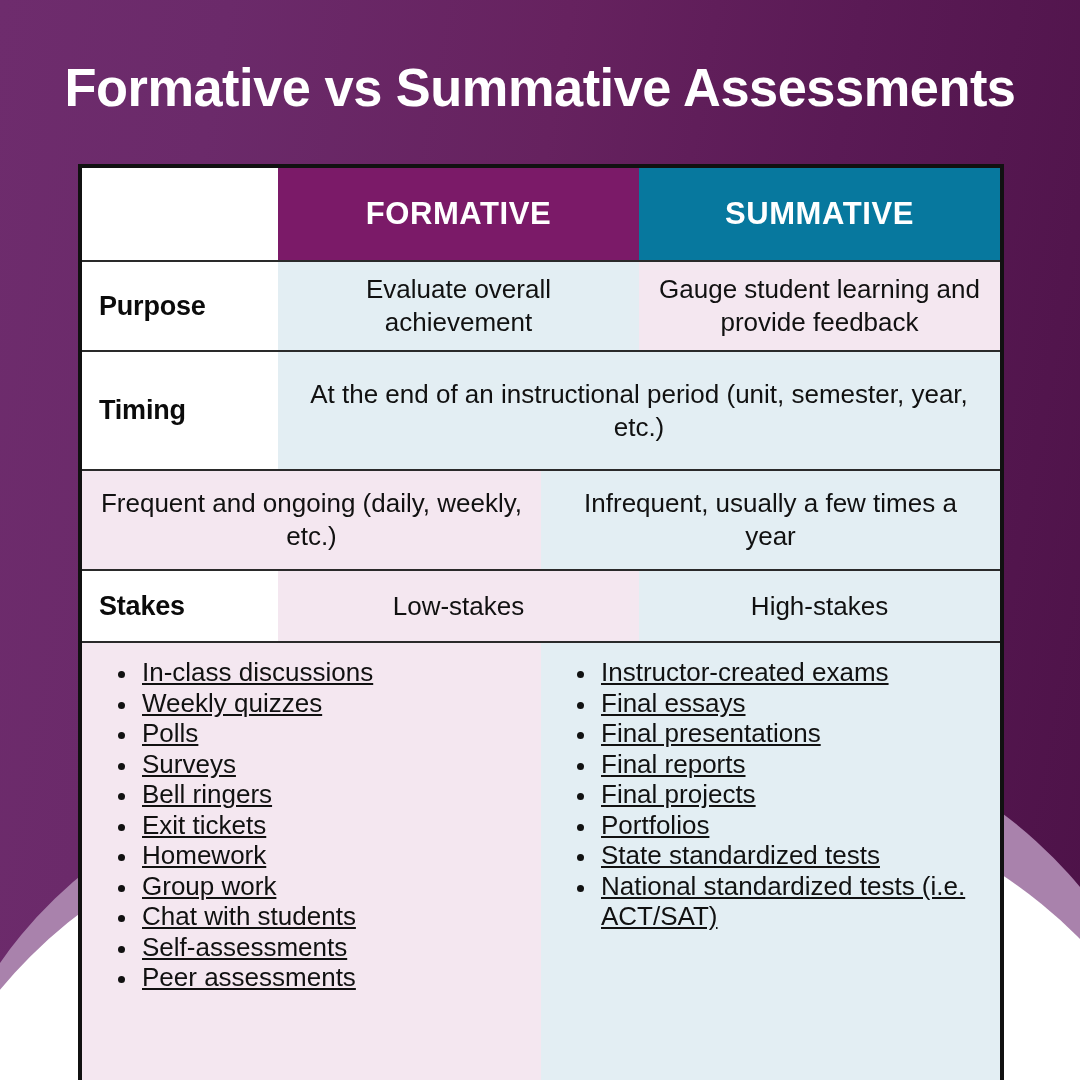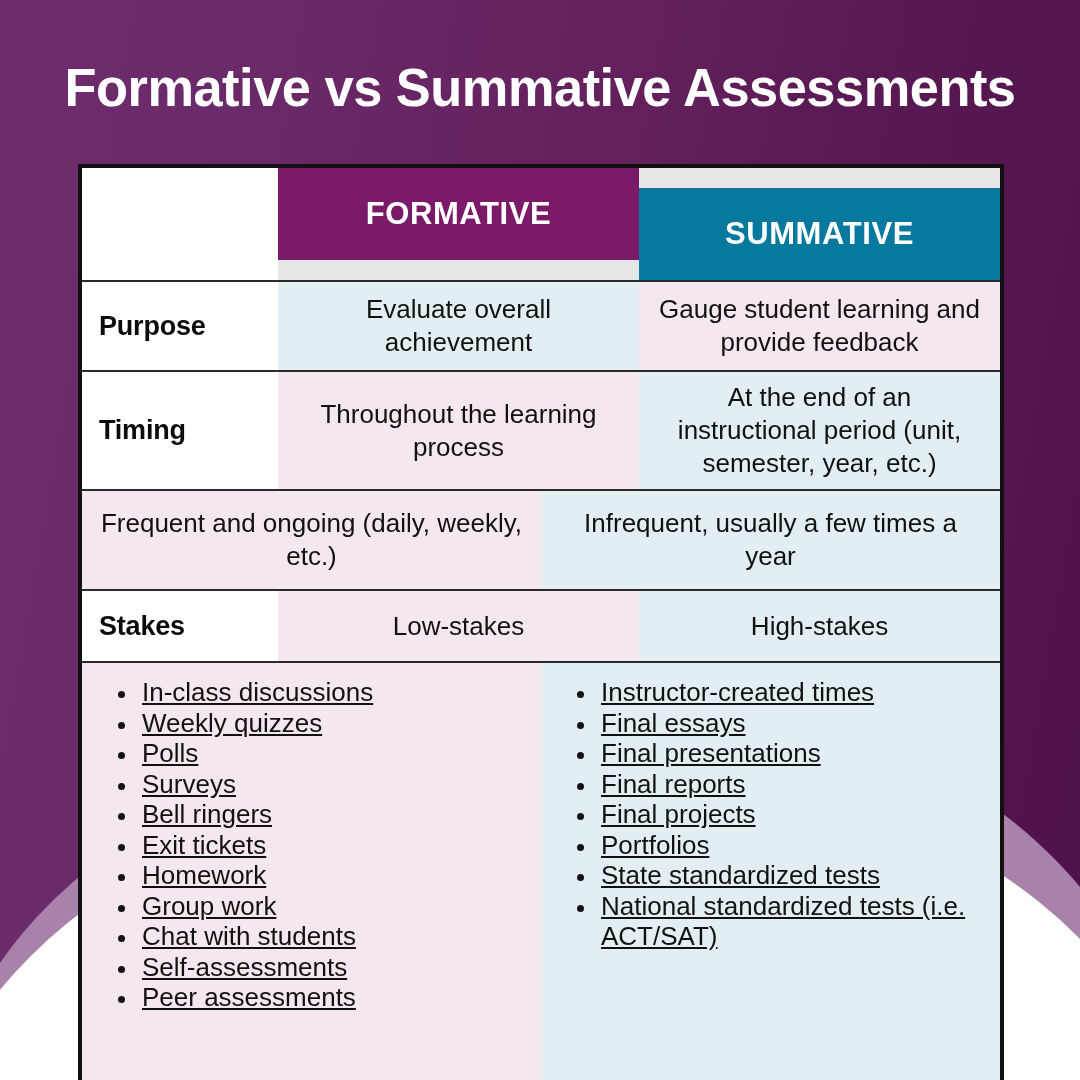--- a/index.html
+++ b/index.html
@@ -149,21 +149,21 @@
     align-items: center;
     justify-content: center;
     height: 92px;
     font-family: "Liberation Sans Narrow", "Liberation Sans", sans-serif;
     font-weight: bold;
     font-size: 31px;
     letter-spacing: 0.6px;
     color: #ffffff;
   }
   .head-cell.formative { background: #7B1A68; }
-  .head-cell.summative { background: #07789E; margin-top: 20px; }
+  .head-cell.summative { background: #07789E; }
 
   
   .row-examples .cell-col {
     align-items: flex-start;
     justify-content: flex-start;
     text-align: left;
     padding: 14px 12px 14px 30px;
   }
   .bullet-list {
     margin: 0;
@@ -202,21 +202,20 @@
     </div>
 
     <div class="row" style="height:90px">
       <div class="cell-label">Purpose</div>
       <div class="cell-col summative">Evaluate overall achievement</div>
       <div class="cell-col formative">Gauge student learning and provide feedback</div>
     </div>
 
     <div class="row" style="height:119px">
       <div class="cell-label">Timing</div>
-      <div class="cell-col formative">Throughout the learning process</div>
       <div class="cell-col summative">At the end of an instructional period (unit, semester, year, etc.)</div>
     </div>
 
     <div class="row" style="height:100px">
       <div class="cell-col formative">Frequent and ongoing (daily, weekly, etc.)</div>
       <div class="cell-col summative">Infrequent, usually a few times a year</div>
     </div>
 
     <div class="row" style="height:72px">
       <div class="cell-label">Stakes</div>
@@ -235,21 +234,21 @@
             <li>Exit tickets</li>
             <li>Homework</li>
             <li>Group work</li>
             <li>Chat with students</li>
             <li>Self-assessments</li>
             <li>Peer assessments</li>
           </ul>
       </div>
       <div class="cell-col summative">
         <ul class="bullet-list">
-            <li>Instructor-created times</li>
+            <li>Instructor-created exams</li>
             <li>Final essays</li>
             <li>Final presentations</li>
             <li>Final reports</li>
             <li>Final projects</li>
             <li>Portfolios</li>
             <li>State standardized tests</li>
             <li>National standardized tests (i.e. ACT/SAT)</li>
           </ul>
       </div>
     </div>

